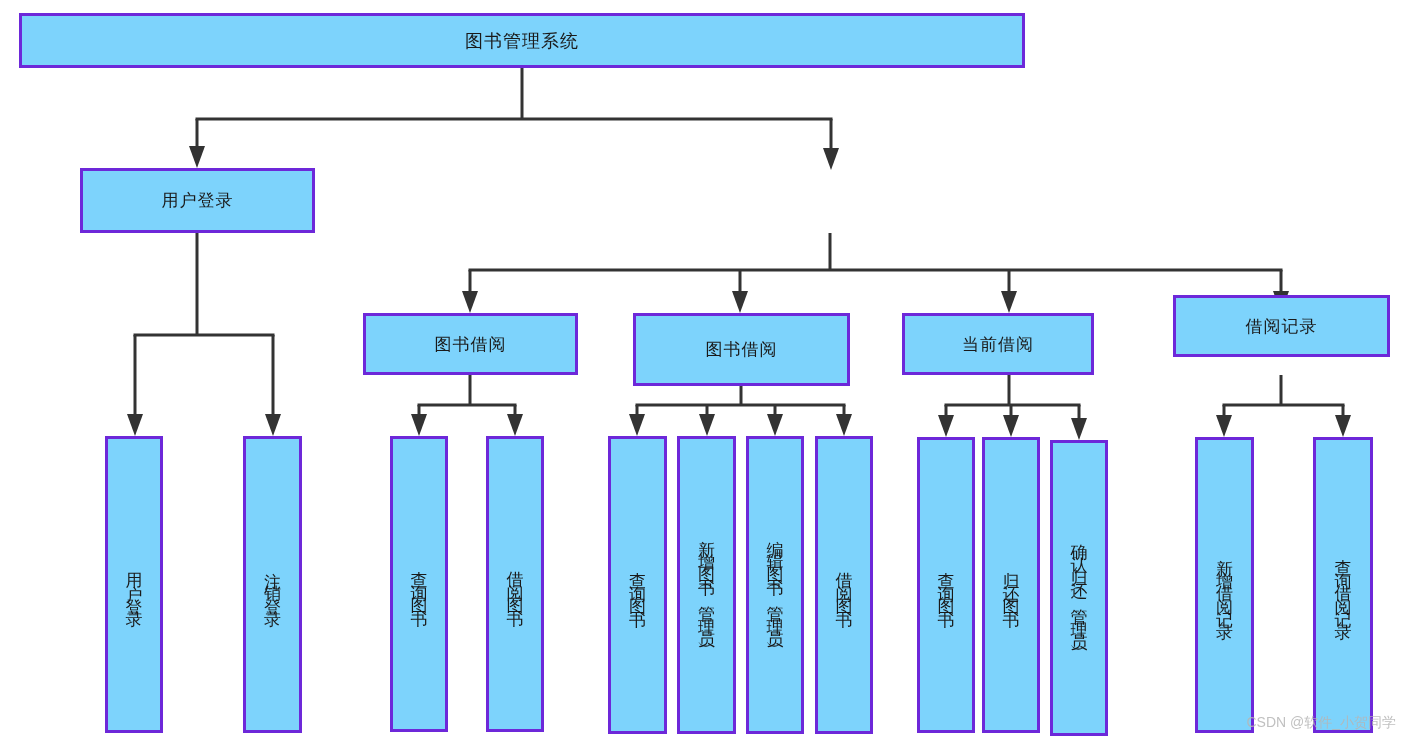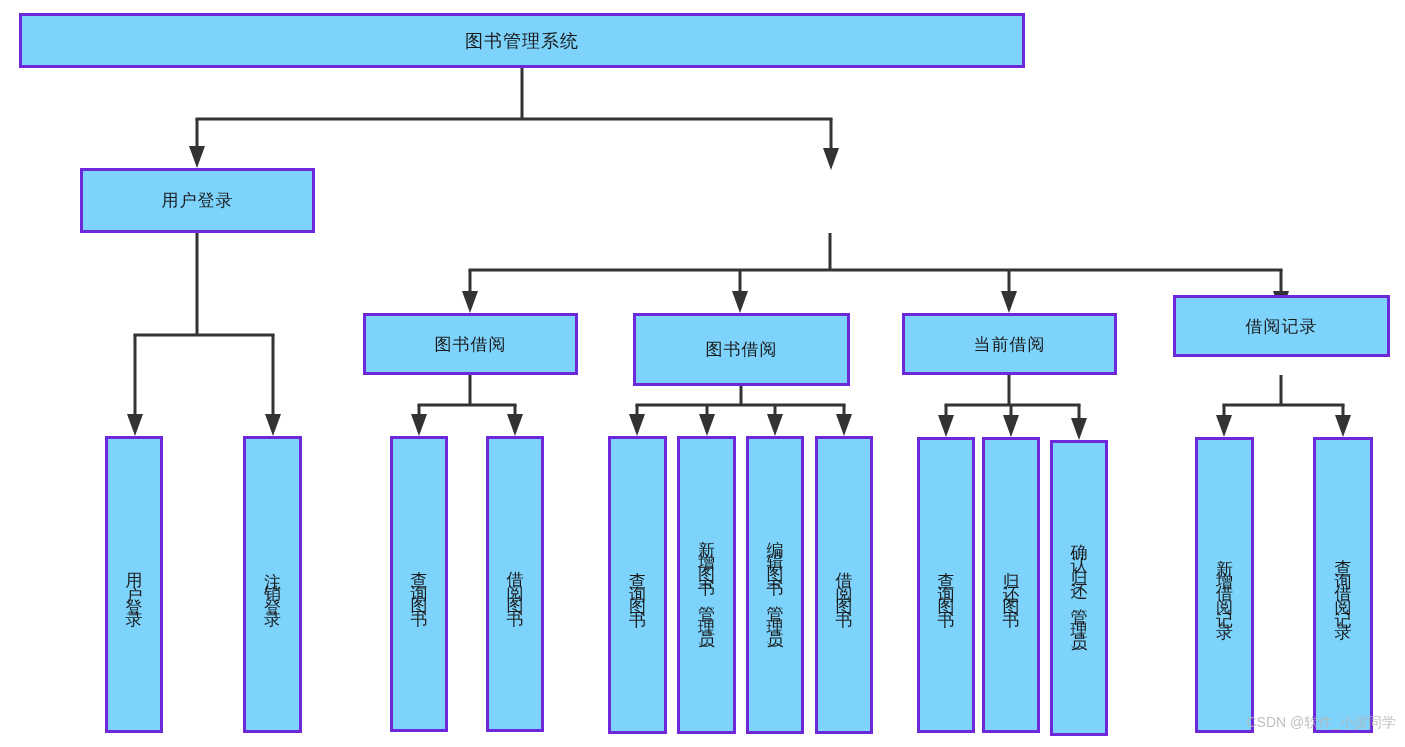--- a/index.html
+++ b/index.html
@@ -115,21 +115,21 @@
   <div class="node" style="left:80px;top:168px;width:235px;height:65px;">
     <span class="h-label">用户登录</span>
   </div>
 
   <div class="node" style="left:363px;top:313px;width:215px;height:62px;">
     <span class="h-label">图书借阅</span>
   </div>
   <div class="node" style="left:633px;top:313px;width:217px;height:73px;">
     <span class="h-label">图书借阅</span>
   </div>
-  <div class="node" style="left:902px;top:313px;width:215px;height:62px;">
+  <div class="node" style="left:902px;top:313px;width:192px;height:62px;">
     <span class="h-label">当前借阅</span>
   </div>
   <div class="node" style="left:1173px;top:295px;width:217px;height:62px;">
     <span class="h-label">借阅记录</span>
   </div>
 
   <div class="node" style="left:105px;top:436px;width:58px;height:297px;">
     <span class="v-label">用户登录</span>
   </div>
   <div class="node" style="left:243px;top:436px;width:59px;height:297px;">

